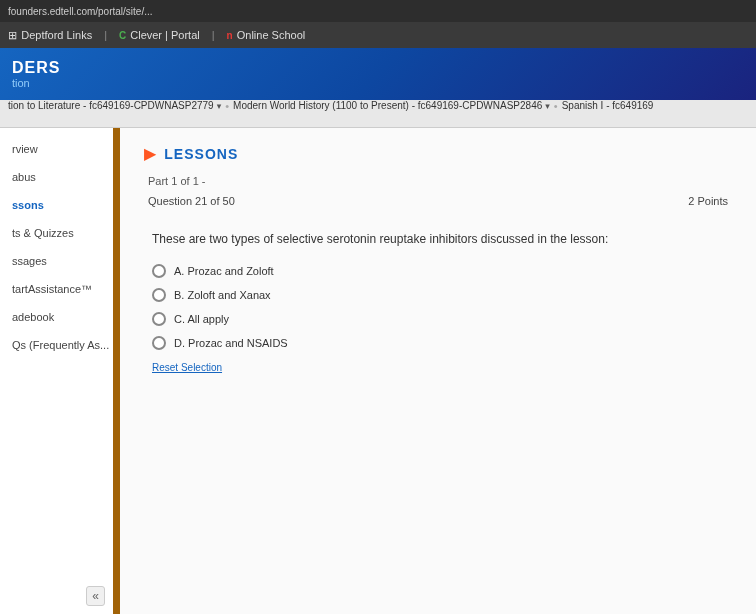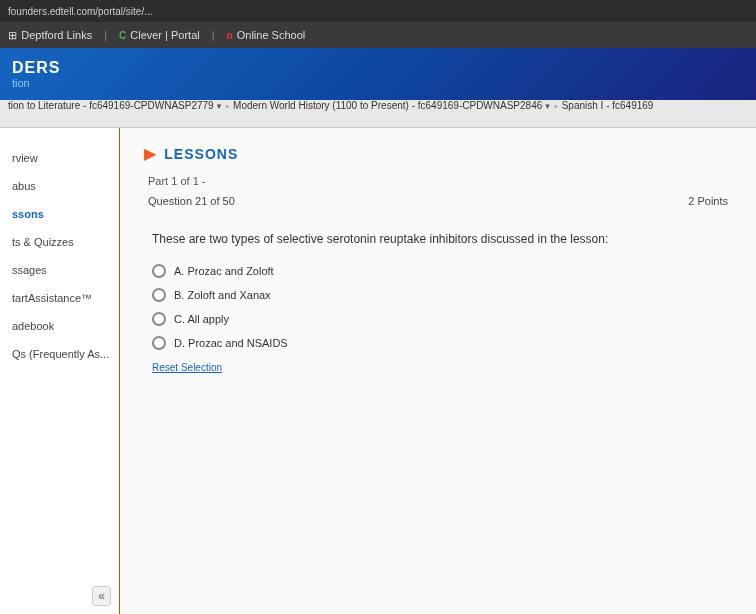--- a/index.html
+++ b/index.html
@@ -105,22 +105,22 @@
     .main-layout {
       display: flex;
       height: calc(614px - 22px - 26px - 52px - 28px);
       background: #f0f0f0;
     }
 
     
     .sidebar {
       width: 120px;
       background: #fff;
-      border-right: 1px solid #a16207;
-      padding: 16px 0;
+      border-right: 7px solid #a16207;
+      padding: 7px 0;
       flex-shrink: 0;
       position: relative;
     }
     .sidebar-item {
       padding: 8px 12px;
       font-size: 11px;
       color: #444;
       cursor: pointer;
       white-space: nowrap;
     }

